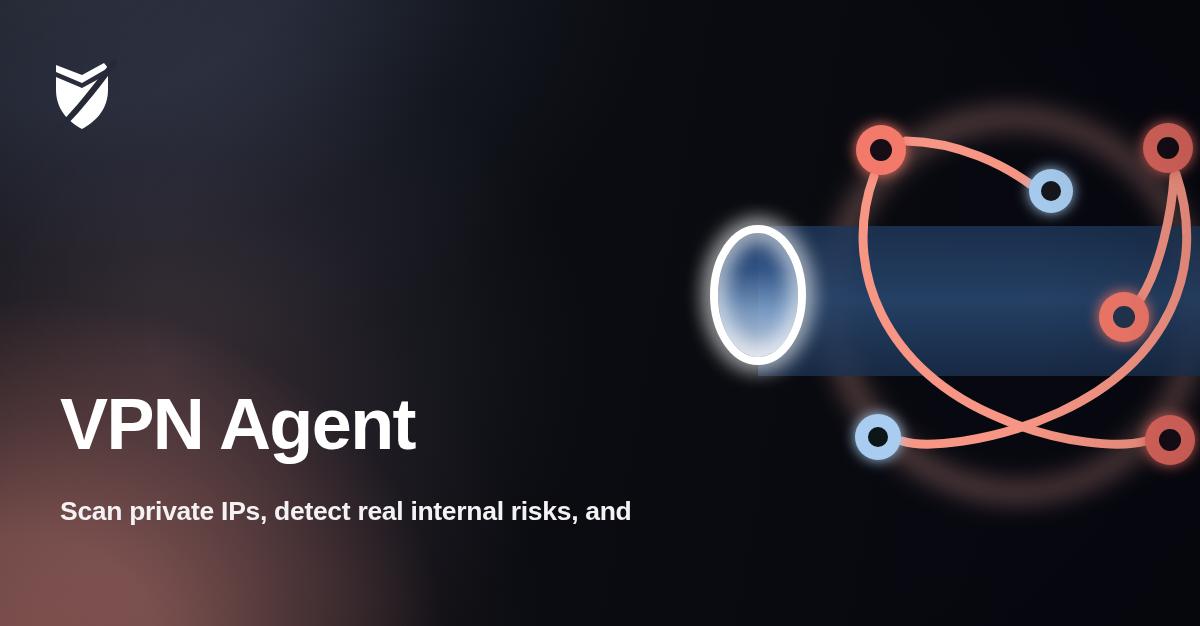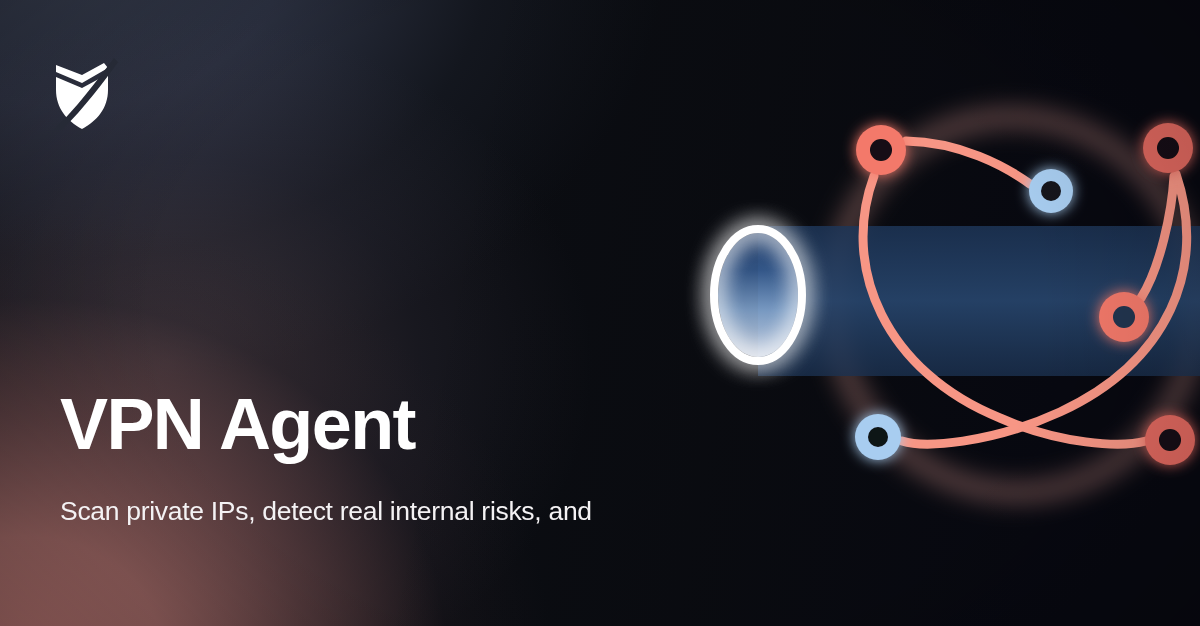--- a/index.html
+++ b/index.html
@@ -65,21 +65,21 @@
     font-size:72px;
     line-height:1;
     font-weight:bold;
     color:#ffffff;
     letter-spacing:-1.6px;
   }
   #subhead{
     margin:34px 0 12px 0;
     font-size:26.5px;
     line-height:1.33;
-    font-weight:normal;
+    font-weight:bold;
     color:#f4f2f4;
     letter-spacing:-0.3px;
     max-width:700px;
   }
   #subhead .ln{display:block;}
 </style>
 </head>
 <body>
 
 <div id="banner">

